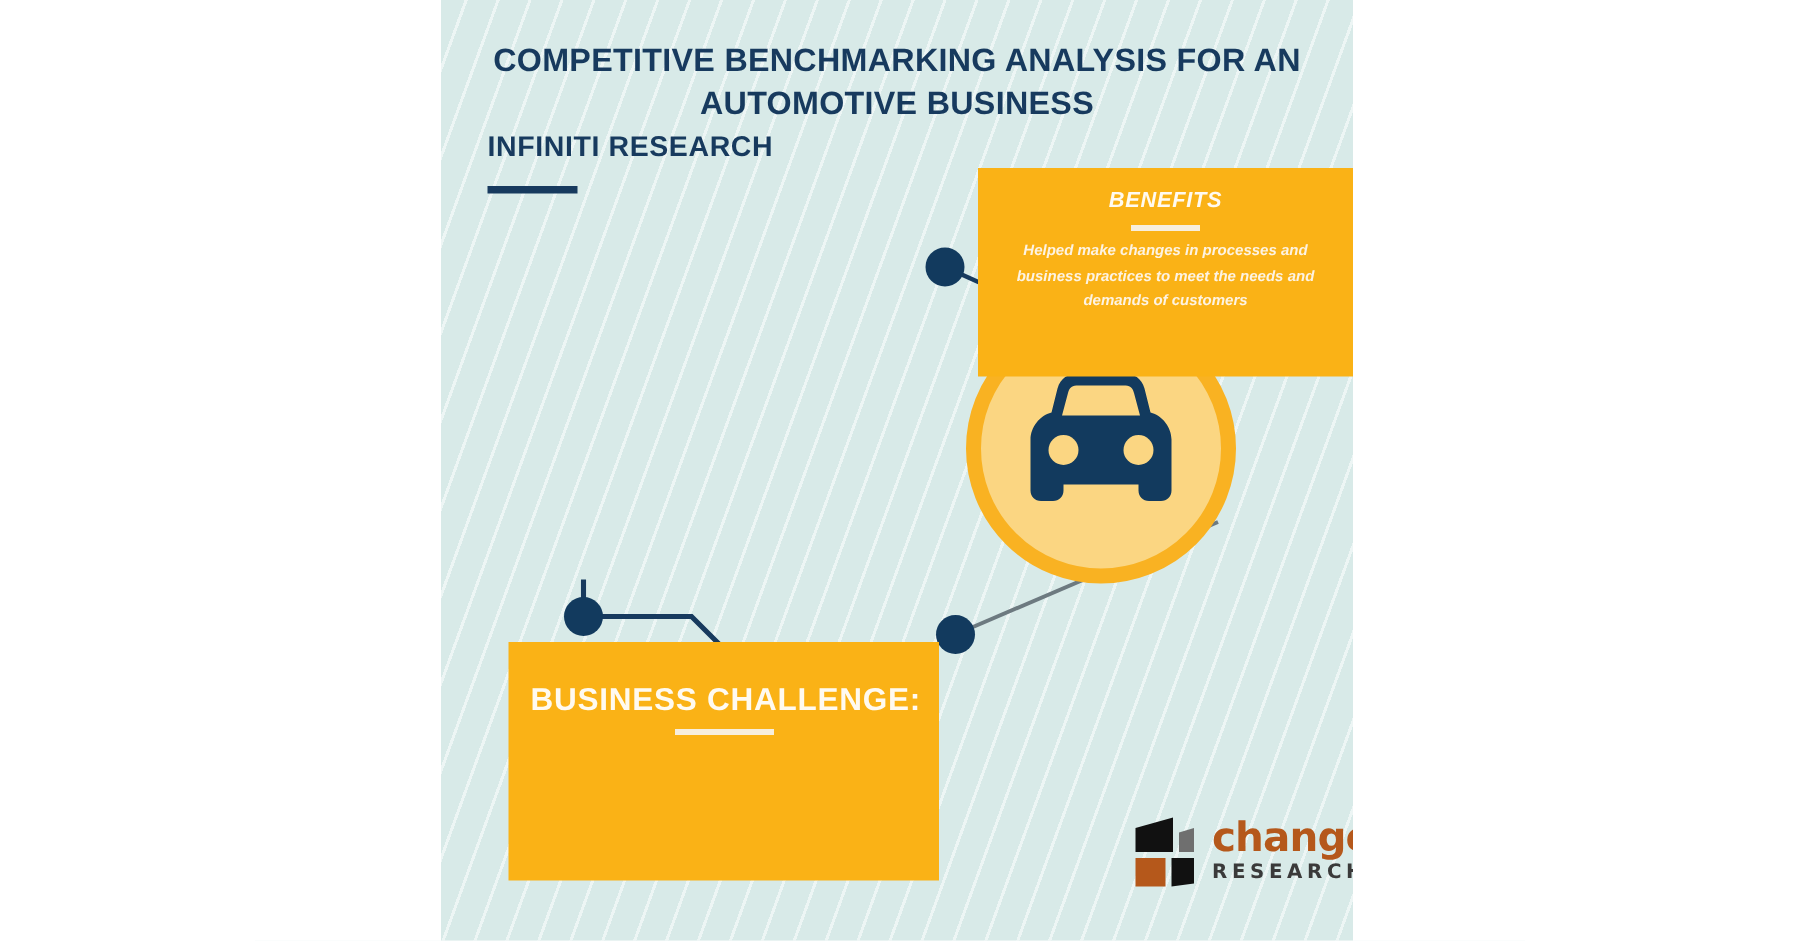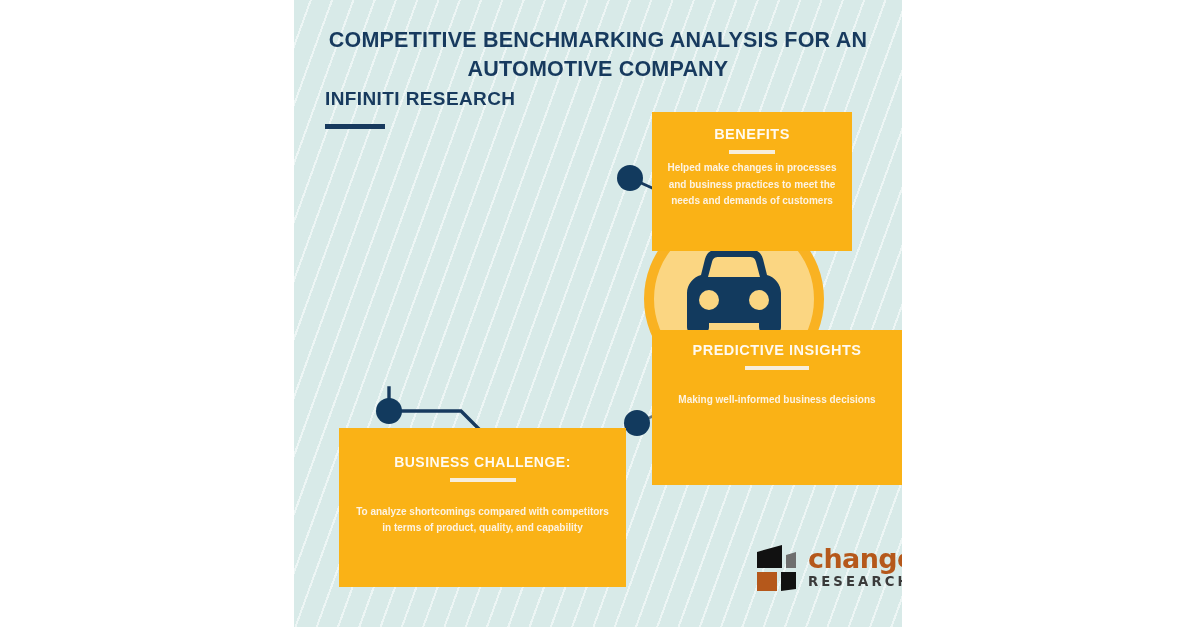--- a/index.html
+++ b/index.html
@@ -129,25 +129,25 @@
     background: #f7eedd;
     margin: 7px auto 6px auto;
   }
   .box .bbody {
     font-size: 10px;
     font-weight: bold;
     line-height: 1.62;
     color: #fdf3e3;
   }
 
-  #boxBenefits   { left: 358px; top: 112px; width: 200px; height: 139px; padding: 14px 8px 0 8px; }
+  #boxBenefits   { left: 358px; top: 112px; width: 250px; height: 139px; padding: 14px 8px 0 8px; font-style: italic; }
   #boxPredictive { left: 358px; top: 330px; width: 250px; height: 155px; padding: 12px 14px 0 14px; }
   #boxPredictive .bdiv { width: 64px; margin-bottom: 22px; }
   #boxChallenge  { left: 45px;  top: 428px; width: 287px; height: 159px; padding: 26px 12px 0 12px; }
-  #boxChallenge .bhead { font-size: 14px; }
+  #boxChallenge .bhead { font-size: 21px; text-align: right; }
   #boxChallenge .bdiv { width: 66px; margin-bottom: 22px; }
 
   
   #logo {
     position: absolute;
     left: 461px;
     top: 541px;
     width: 135px;
     height: 58px;
   }
@@ -171,21 +171,21 @@
     font-family: "DejaVu Sans", sans-serif;
   }
 </style>
 </head>
 <body>
 
 <div id="stage">
 
   <div id="canvas">
 
-    <div id="title">COMPETITIVE BENCHMARKING ANALYSIS FOR AN AUTOMOTIVE COMPANY</div>
+    <div id="title">COMPETITIVE BENCHMARKING ANALYSIS FOR AN AUTOMOTIVE BUSINESS</div>
 
     <div id="brandblock">
       <div class="lbl">INFINITI RESEARCH</div>
       <div class="rule"></div>
     </div>
 
     <svg class="line" style="left:0;top:0;width:608px;height:627px;pointer-events:none;">
       <line x1="516" y1="259" x2="336" y2="178" stroke="#173a5e" stroke-width="3"></line>
     </svg>
 
@@ -212,30 +212,24 @@
         <circle cx="80" cy="53" r="10" fill="#fbd682"></circle>
       </svg>
     </div>
 
     <div class="box" id="boxBenefits">
       <div class="bhead">BENEFITS</div>
       <div class="bdiv"></div>
       <div class="bbody">Helped make changes in processes and business practices to meet the needs and demands of customers</div>
     </div>
 
-    <div class="box" id="boxPredictive">
-      <div class="bhead">PREDICTIVE INSIGHTS</div>
-      <div class="bdiv"></div>
-      <div class="bbody">Making well-informed business decisions</div>
-    </div>
 
     <div class="box" id="boxChallenge">
       <div class="bhead">BUSINESS CHALLENGE:</div>
       <div class="bdiv"></div>
-      <div class="bbody">To analyze shortcomings compared with competitors in terms of product, quality, and capability</div>
     </div>
 
     <div id="logo">
       <svg id="logoMark" viewBox="0 0 48 50">
         <polygon points="2,9 27,2 27,25 2,25" fill="#111111"></polygon>
         <polygon points="31,12 41,9 41,25 31,25" fill="#6f6f6f"></polygon>
         <polygon points="2,29 22,29 22,48 2,48" fill="#b5581b"></polygon>
         <polygon points="26,29 41,29 41,46 26,48" fill="#111111"></polygon>
       </svg>
       <div id="logoText">

